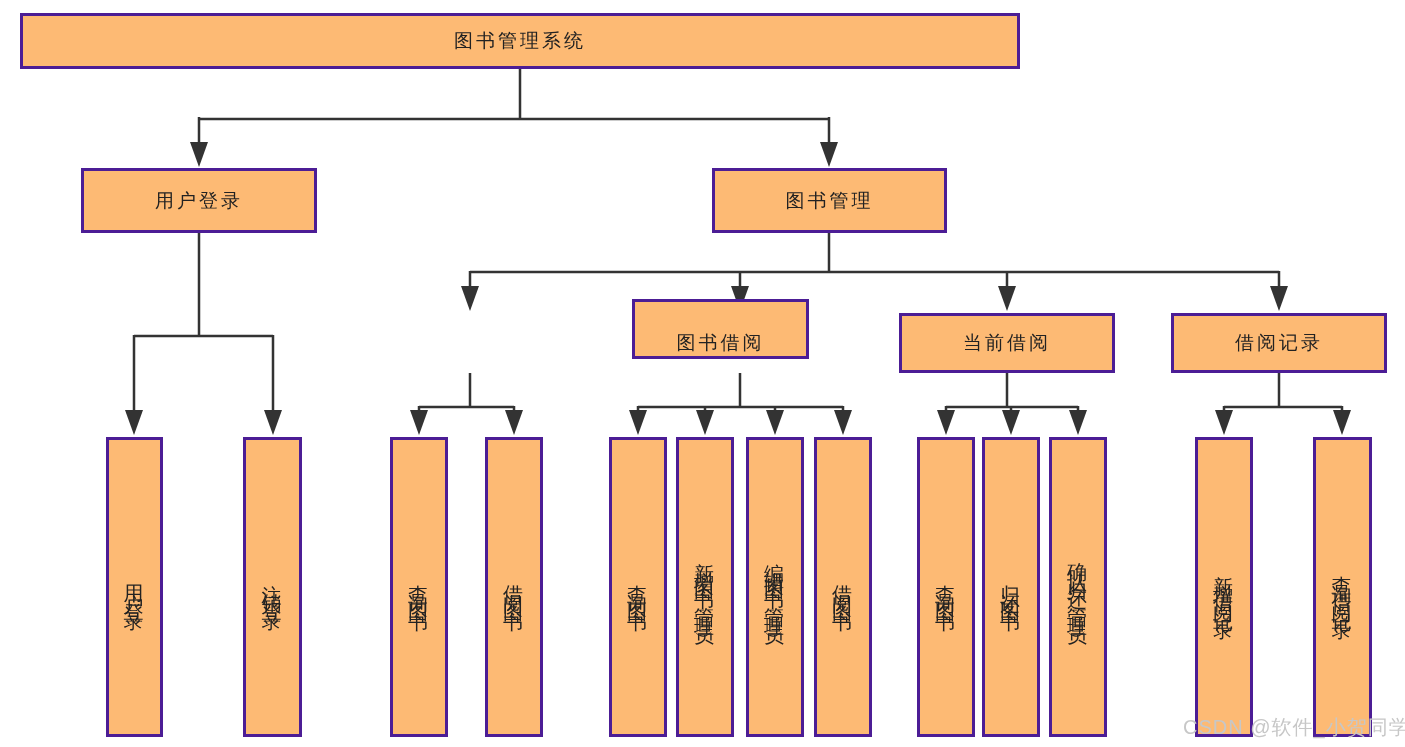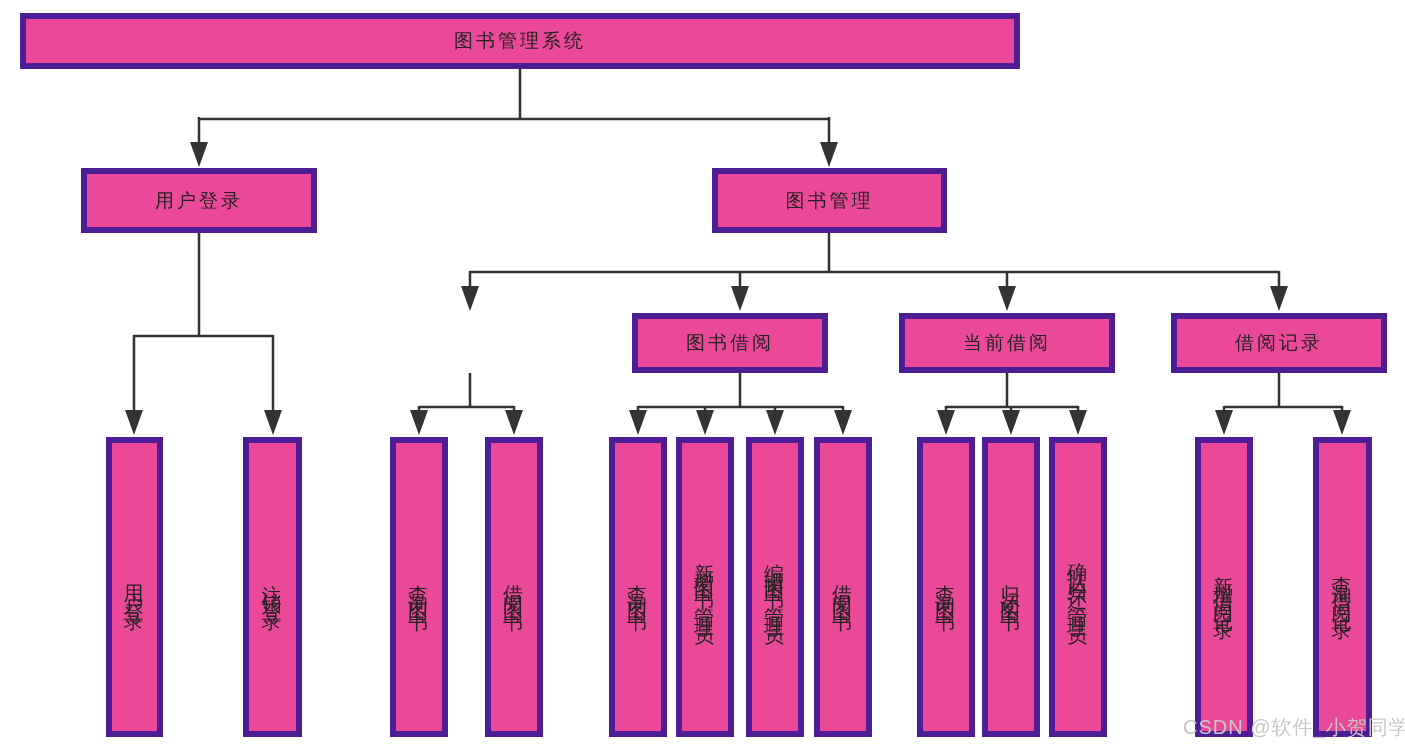--- a/index.html
+++ b/index.html
@@ -17,22 +17,22 @@
   }
   svg.connectors {
     position: absolute;
     left: 0;
     top: 0;
     width: 1405px;
     height: 747px;
   }
   .node {
     position: absolute;
-    border: 6px solid #4c1d95;
-    background: #ec4899;
+    border: 3px solid #4c1d95;
+    background: #fdba74;
     display: flex;
     align-items: center;
     justify-content: center;
     color: #222222;
     box-sizing: border-box;
   }
   .h-node span {
     font-size: 19px;
     letter-spacing: 3px;
     white-space: nowrap;
@@ -122,21 +122,21 @@
     <span>图书管理系统</span>
   </div>
 
   <div class="node h-node" style="left:81px; top:168px; width:236px; height:65px;">
     <span>用户登录</span>
   </div>
   <div class="node h-node" style="left:712px; top:168px; width:235px; height:65px;">
     <span>图书管理</span>
   </div>
 
-  <div class="node h-node" style="left:632px; top:313px; width:196px; height:60px;">
+  <div class="node h-node" style="left:632px; top:299px; width:177px; height:60px;align-items:flex-end;">
     <span>图书借阅</span>
   </div>
   <div class="node h-node" style="left:899px; top:313px; width:216px; height:60px;">
     <span>当前借阅</span>
   </div>
   <div class="node h-node" style="left:1171px; top:313px; width:216px; height:60px;">
     <span>借阅记录</span>
   </div>
 
   <div class="node leaf" style="left:106px; top:437px; width:57px; height:300px;">

